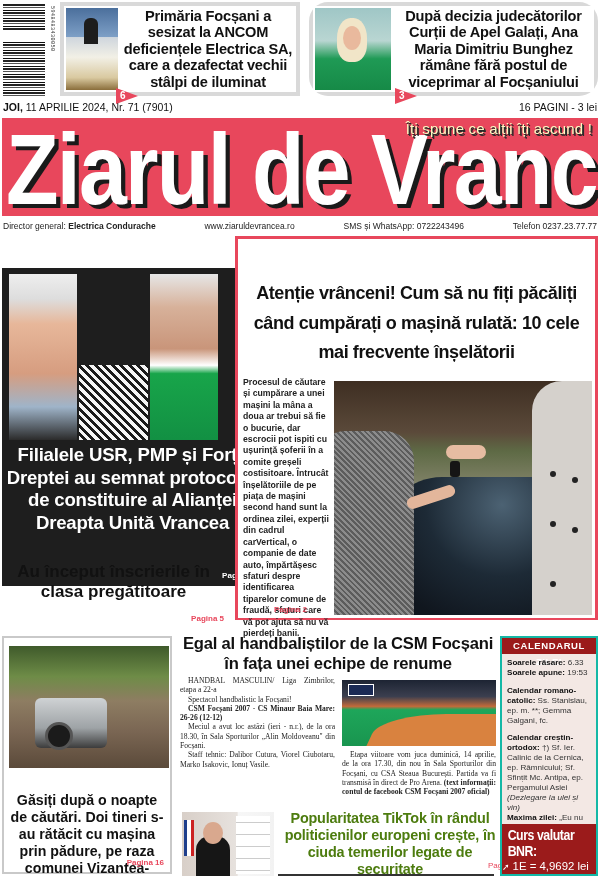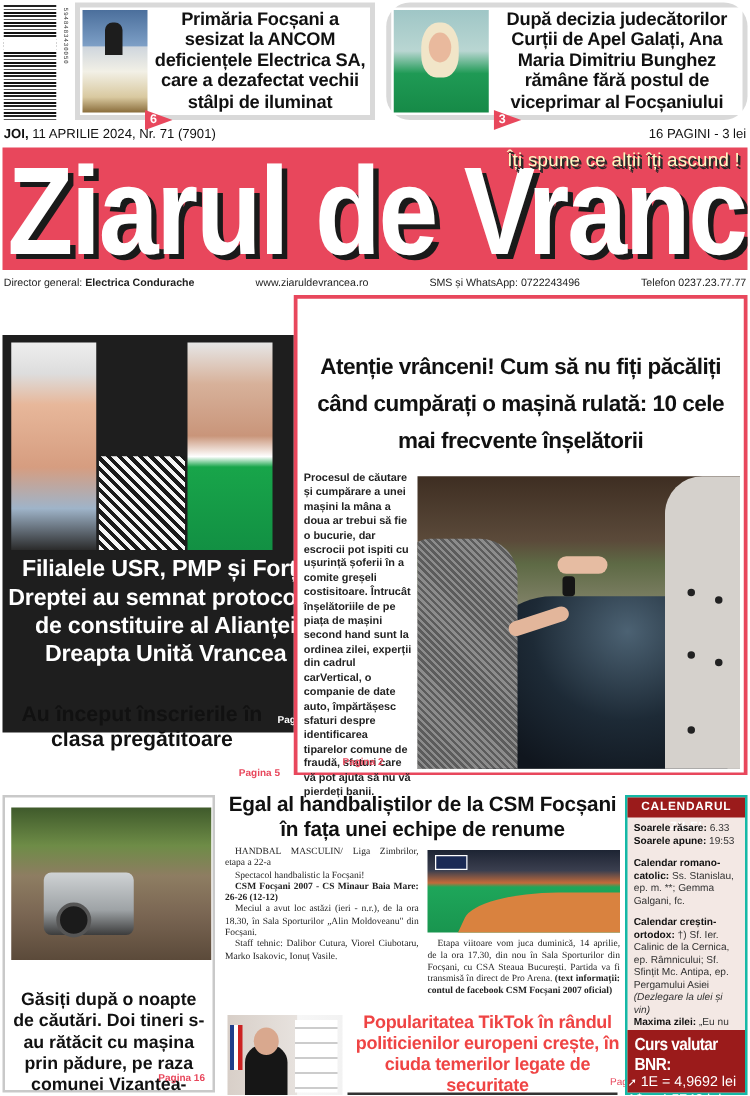--- a/index.html
+++ b/index.html
@@ -96,21 +96,21 @@
   .hb-photo .sb { position:absolute; left:6px; top:4px; width:26px; height:12px; background:#1a2a55; border:1px solid #fff; }
   .hb-text2 { position: absolute; top: 750px; left: 342px; width: 154px; font-family: "Liberation Serif", serif; font-size: 7.6px; line-height: 9.3px; color: #222; text-align: justify; text-indent: 8px; }
   .hb-text2 b { font-weight: bold; }
 
   
   .tt-photo { position: absolute; top: 812px; left: 182px; width: 92px; height: 64px; overflow:hidden; background: linear-gradient(90deg, #d8cfc8 0%, #e7e2de 60%, #f7f7f7 61%, #f2f2f2 100%); }
   .tt-photo .flag { position:absolute; left:2px; top:8px; width:10px; height:36px; background: linear-gradient(90deg,#1f3f8c 0 33%,#fff 33% 66%,#c22 66%); }
   .tt-photo .person { position:absolute; left:14px; top:24px; width:34px; height:40px; background:#161616; border-radius: 14px 14px 0 0; }
   .tt-photo .face { position:absolute; left:21px; top:10px; width:20px; height:22px; background:#d9a88e; border-radius:50%; }
   .tt-photo .feed { position:absolute; left:54px; top:4px; width:34px; height:58px; background: repeating-linear-gradient(180deg,#fff 0 6px,#ccc 6px 7px,#fff 7px 12px); }
-  .tt-title { position: absolute; top: 810px; left: 282px; width: 216px; text-align: center; font-weight: bold; font-size: 14.4px; line-height: 17px; color: #ef4444; letter-spacing: -0.2px; }
+  .tt-title { position: absolute; top: 810px; left: 282px; width: 216px; text-align: center; font-weight: bold; font-size: 14.4px; line-height: 17px; color: #4d7c0f; letter-spacing: -0.2px; }
   .tt-pg { position: absolute; top: 861px; left: 460px; color: #e8475c; font-size: 8px; font-weight: normal; padding-left: 28px; }
   .tt-rule { position: absolute; top: 874px; left: 278px; width: 216px; height: 2px; background: #333; }
 
   
   .cal { position: absolute; top: 636px; left: 500px; width: 98px; height: 240px; background: #f3e8e4; border: 2px solid #14b8a6; }
   .cal .hdr { background: #9b1b1b; color: #fff; font-weight: 900; font-size: 9.5px; letter-spacing: 0.6px; text-align: center; height: 16px; line-height: 16px; }
   .cal .content { padding: 4px 4px 0 5px; font-size: 8.1px; line-height: 10px; color: #333; }
   .cal .content b { color: #111; font-weight: bold; }
   .cal .content p { margin-bottom: 7px; }
   .cal .content .auth { text-align: right; font-style: italic; margin-top: -6px; }

